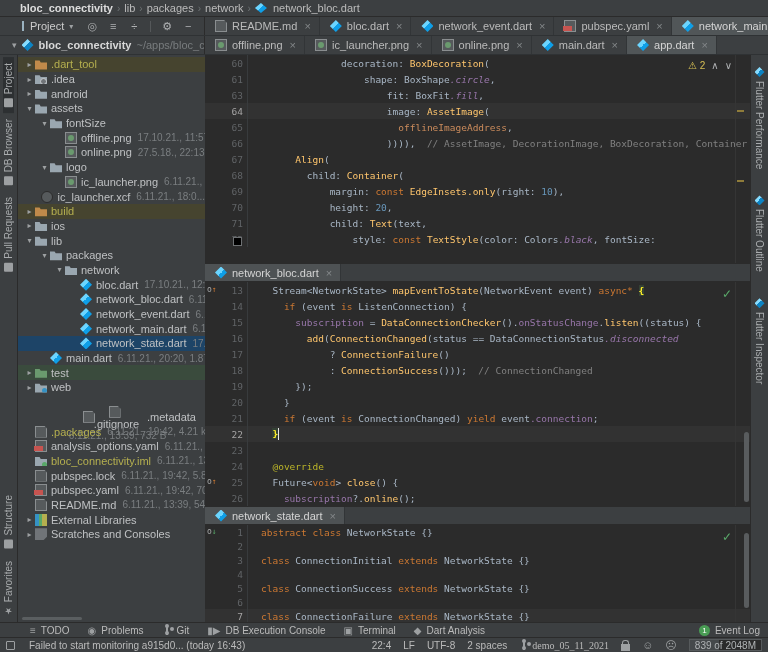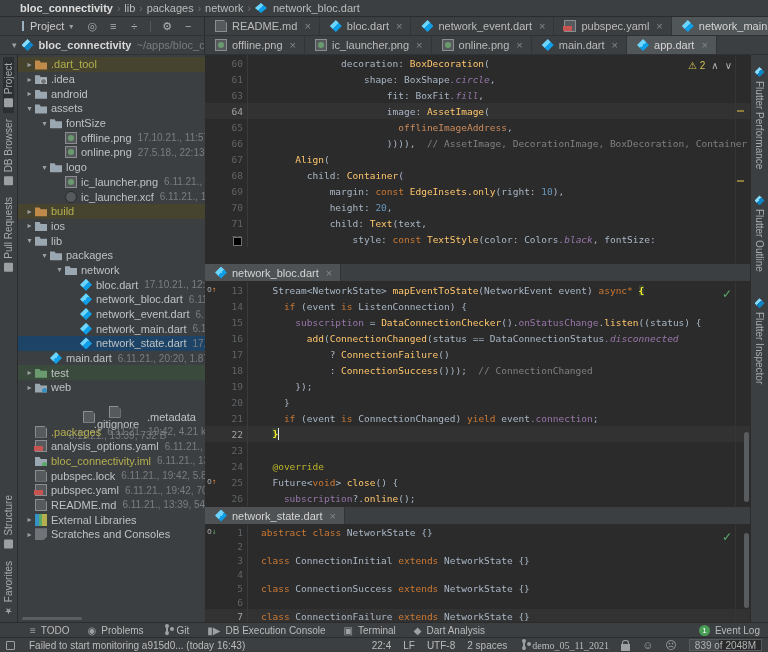--- a/index.html
+++ b/index.html
@@ -302,21 +302,21 @@
           <span class="chev">▾</span>
           <span class="ic ic-folder"></span>
           <span class="tname">logo</span>
         </div>
         <div class="trow" style="padding-left: 36px;">
           <span class="chev"></span>
           <span class="ic ic-img"></span>
           <span class="tname">ic_launcher.png</span>
           <span class="tmeta">6.11.21., 18:...</span>
         </div>
-        <div class="trow" style="padding-left: 36px;">
+        <div class="trow" style="padding-left: 36px; justify-content: flex-end;">
           <span class="chev"></span>
           <span class="ic ic-xcf"></span>
           <span class="tname">ic_launcher.xcf</span>
           <span class="tmeta">6.11.21., 18:0...</span>
         </div>
         <div class="trow row-ex" style="padding-left: 6px;">
           <span class="chev">▸</span>
           <span class="ic ic-folder-ex"></span>
           <span class="tname t-olive">build</span>
         </div>

